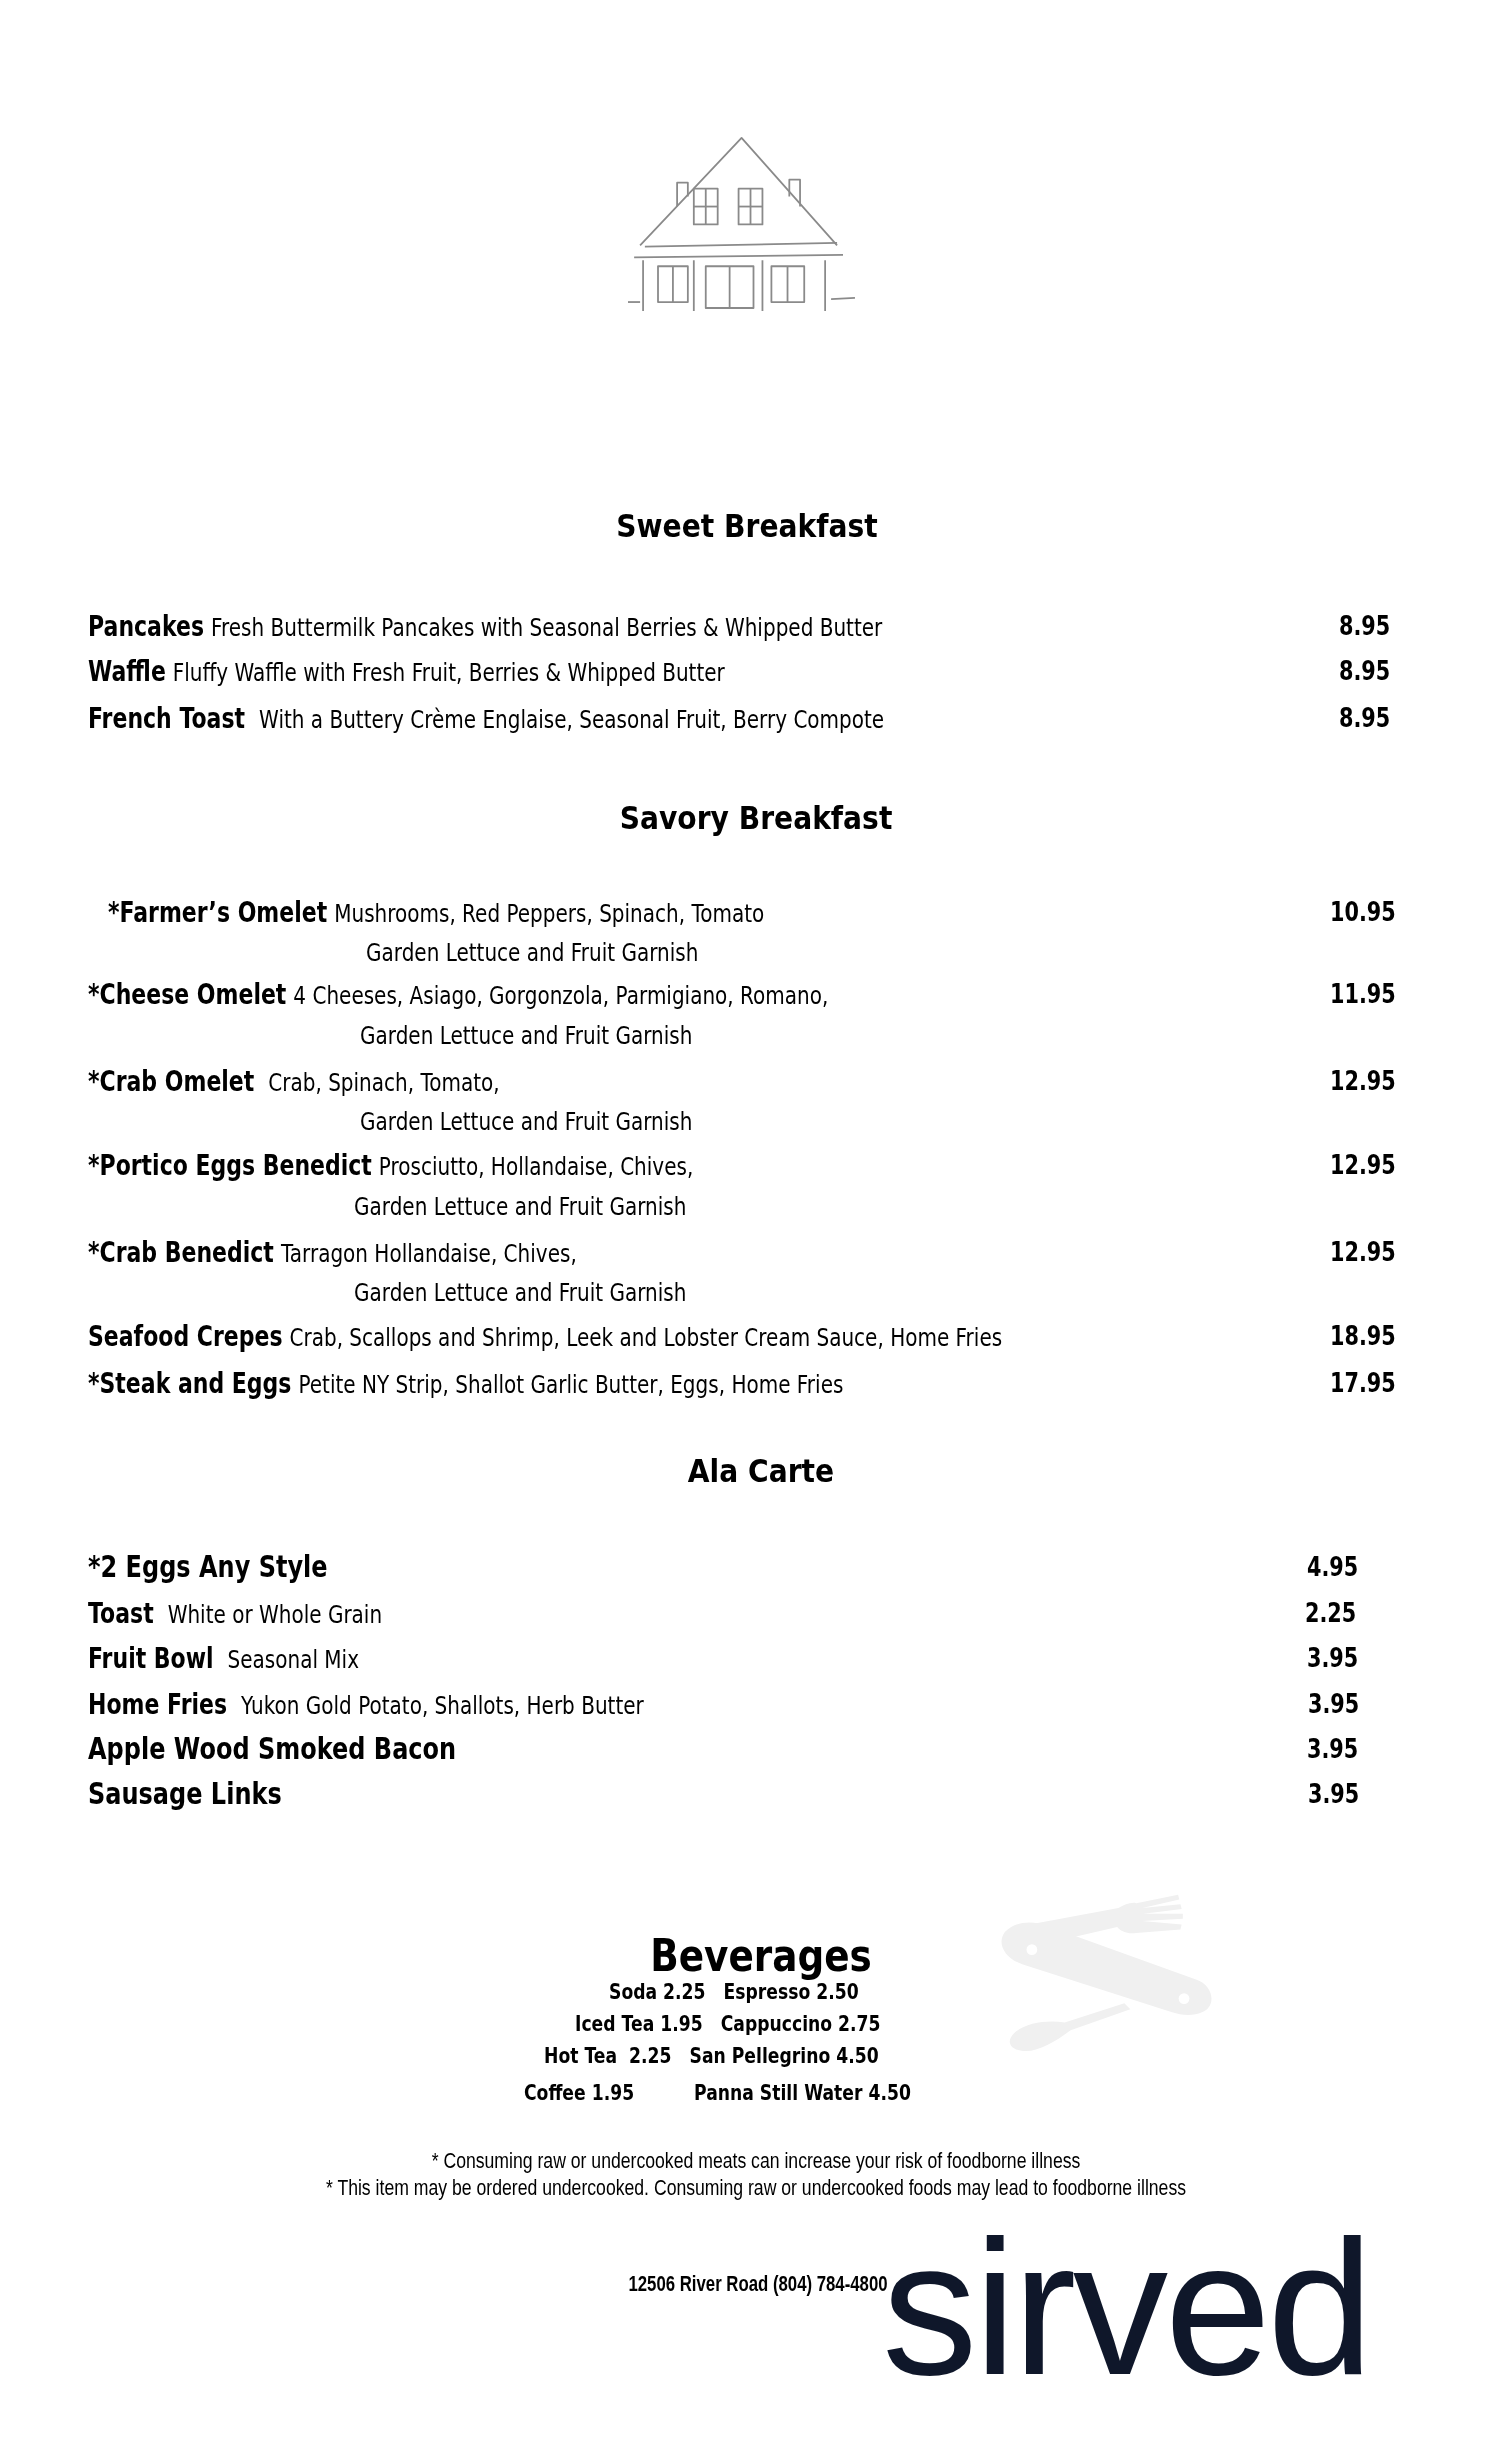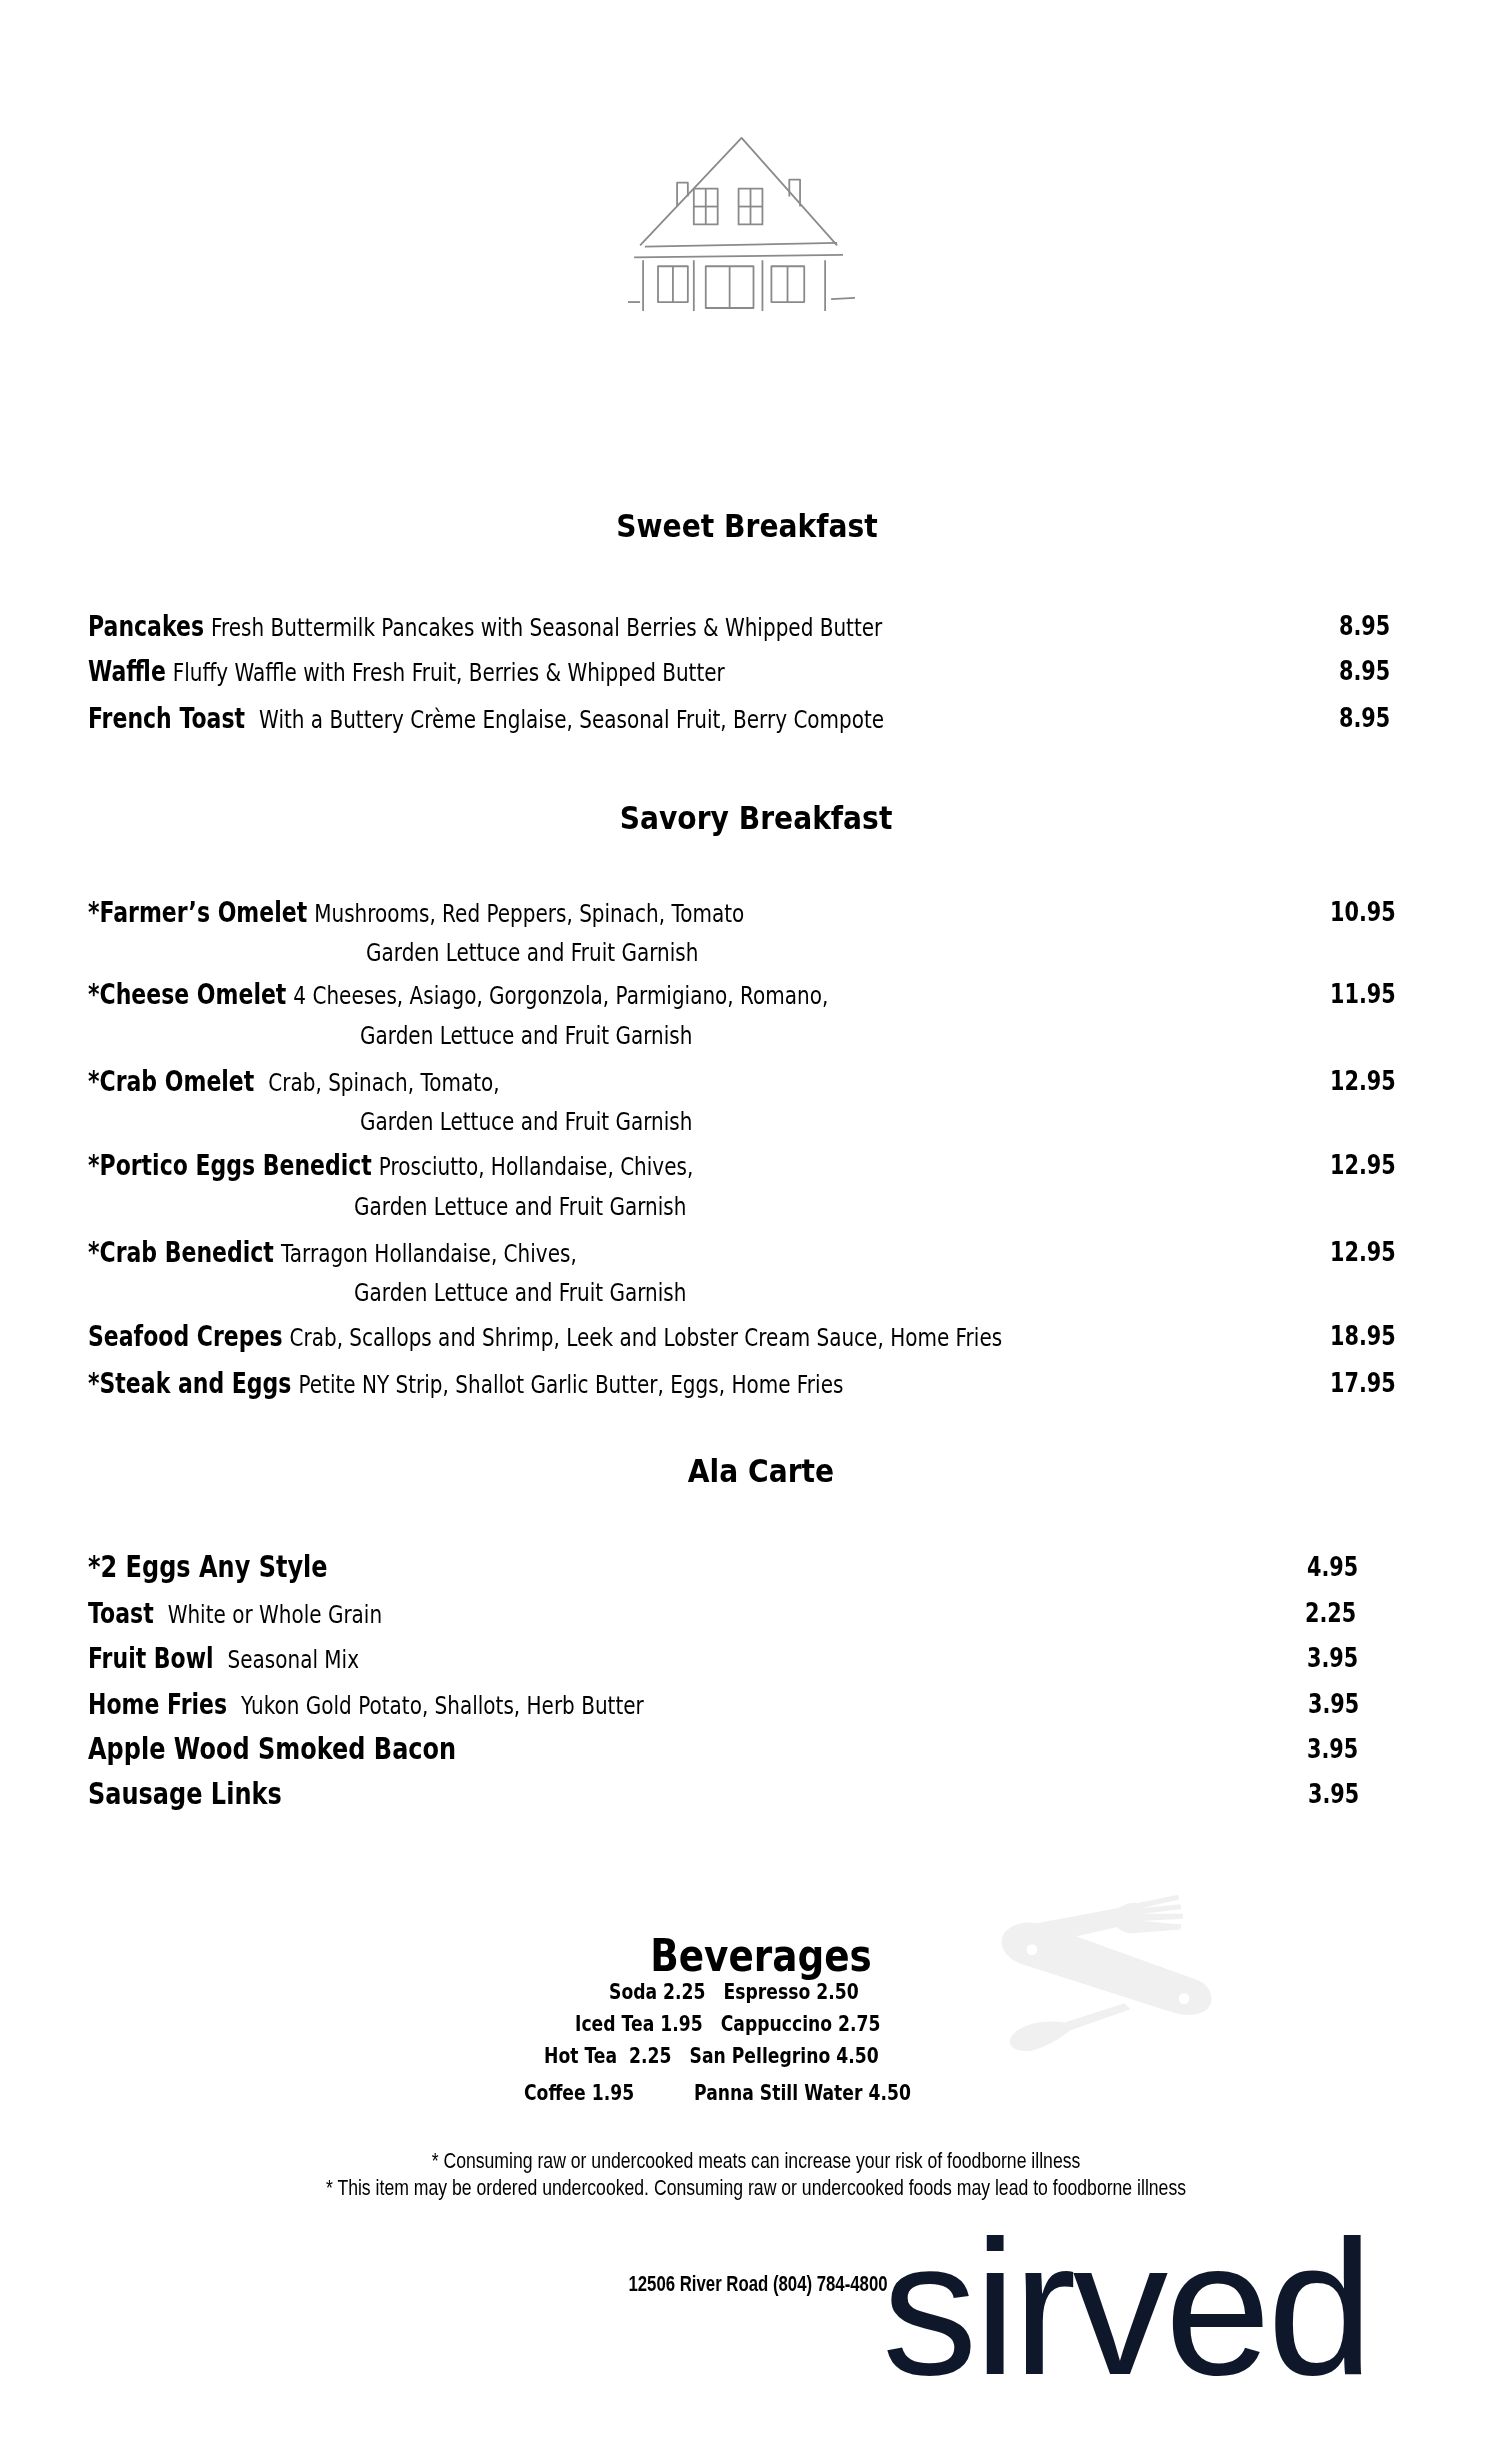--- a/index.html
+++ b/index.html
@@ -95,21 +95,21 @@
 
 <div class="abs comic line" style="top:700px;">
   <span class="row-cond"><span class="name">French Toast</span>&nbsp; <span class="desc">With a Buttery Crème Englaise, Seasonal Fruit, Berry Compote</span></span>
 </div>
 <div class="abs comic price" style="left:1339px; top:700px;"><span class="row-cond">8.95</span></div>
 
 <div class="abs comic heading" style="left:756px; top:799px;">
   <span class="cond">Savory Breakfast</span>
 </div>
 
-<div class="abs comic line" style="top:894px;">
+<div class="abs comic line" style="top:894px;margin-left:20px;">
   <span class="row-cond"><span class="name">*Farmer’s Omelet</span> <span class="desc">Mushrooms, Red Peppers, Spinach, Tomato</span></span>
 </div>
 <div class="abs comic price" style="left:1330px; top:894px;"><span class="row-cond">10.95</span></div>
 <div class="abs comic sub" style="left:366px; top:935px;"><span class="row-cond">Garden Lettuce and Fruit Garnish</span></div>
 
 <div class="abs comic line" style="top:976px;">
   <span class="row-cond"><span class="name">*Cheese Omelet</span> <span class="desc">4 Cheeses, Asiago, Gorgonzola, Parmigiano, Romano,</span></span>
 </div>
 <div class="abs comic price" style="left:1330px; top:976px;"><span class="row-cond">11.95</span></div>
 <div class="abs comic sub" style="left:360px; top:1018px;"><span class="row-cond">Garden Lettuce and Fruit Garnish</span></div>

